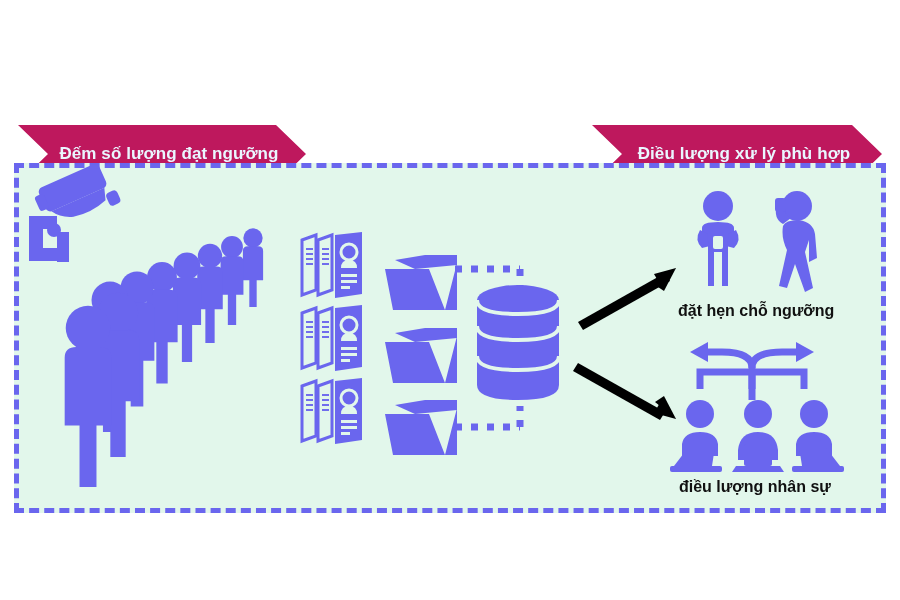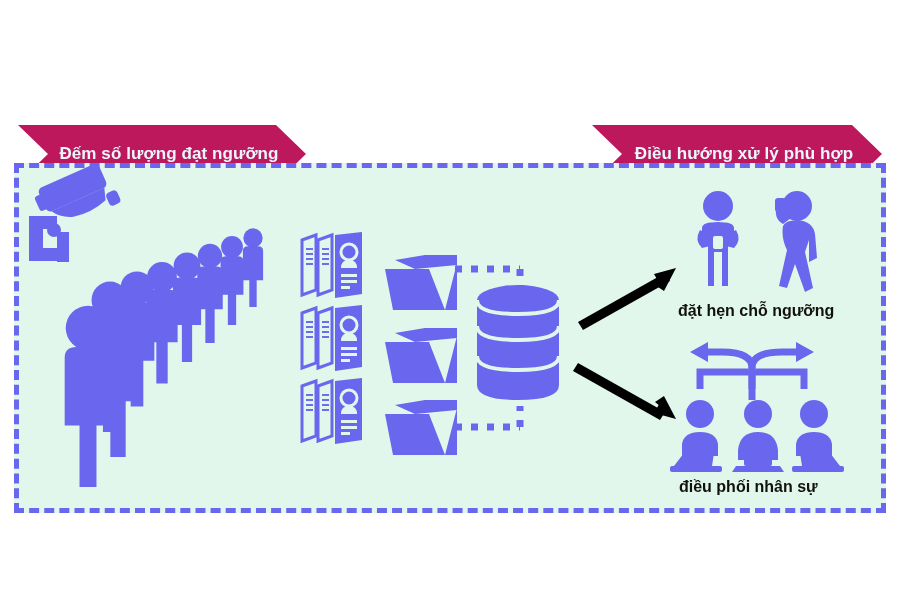--- a/index.html
+++ b/index.html
@@ -96,21 +96,21 @@
 <div id="stage">
 
   <div class="chev-band">
 
     <div class="chev first" id="chev0">
       <span class="chev-label">Đếm số lượng đạt ngưỡng</span>
     </div>
 
 
     <div class="chev" id="chev2">
-      <span class="chev-label">Điều hướng xử lý phù hợp</span>
+      <span class="chev-label">Điều lượng xử lý phù hợp</span>
     </div>
 
   </div>
 
   <div class="panel"></div>
 
   <svg class="layer" viewBox="0 0 900 600">
 
     <g fill="#6A66EE">
       <g transform="translate(30,188) rotate(-24)">
@@ -318,15 +318,15 @@
         <path d="M46 44 Q44 32 28 32 Q12 32 10 44 L10 56 L22 56 L22 46 L46 58 Z"></path>
         <path d="M54 66 L34 40 L12 40 L16 66 Z"></path>
         <rect x="6" y="66" width="52" height="6" rx="2"></rect>
       </g>
     </g>
 
   </svg>
 
   <div class="caption" id="cap-top">đặt hẹn chỗ ngưỡng</div>
 
-  <div class="caption" id="cap-bot">điều phối nhân sự</div>
+  <div class="caption" id="cap-bot">điều lượng nhân sự</div>
 
 </div>
 
 </body></html>

